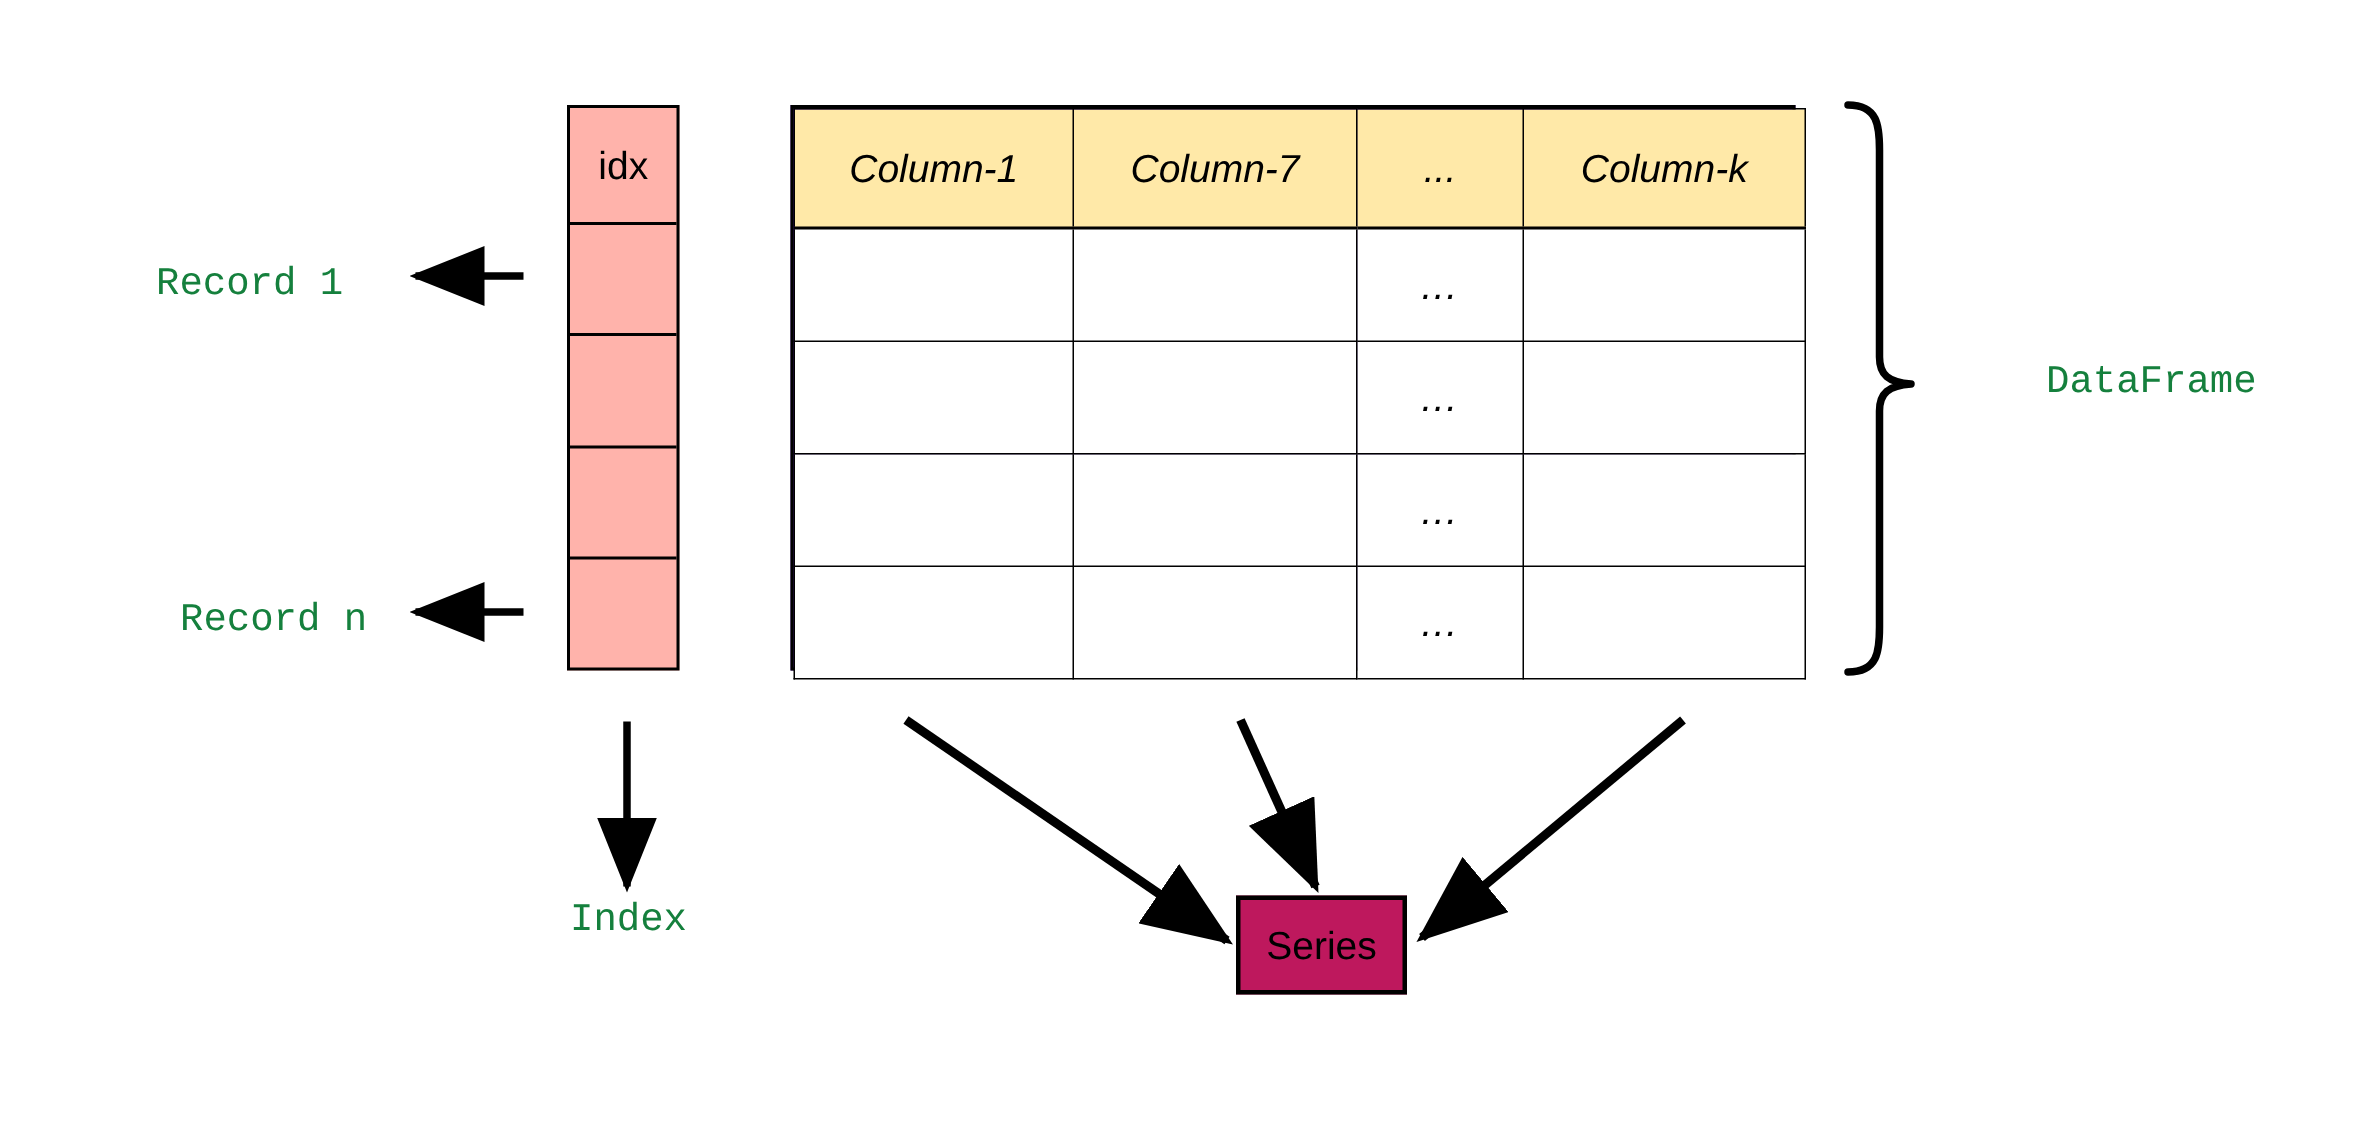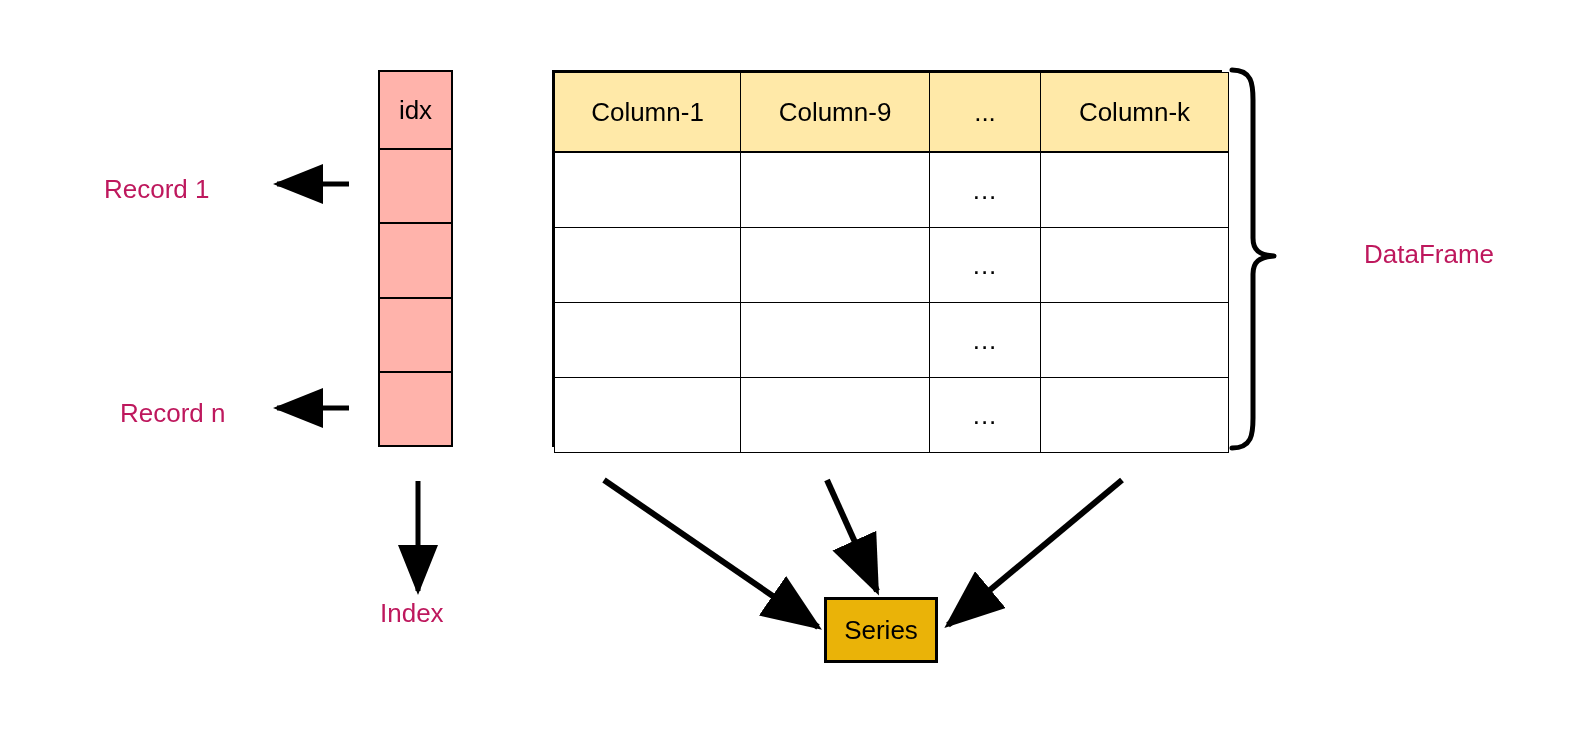--- a/index.html
+++ b/index.html
@@ -51,28 +51,29 @@
     font-size: 26px;
     line-height: 1;
   }
   .idx-cell:last-child { border-bottom: none; }
   .idx-cell.h { flex: 0 0 78px; }
   .idx-cell.b { flex: 1 1 auto; }
 
   
   .df-table {
     position: absolute;
-    left: 552px;
+    left: 527px;
     top: 70px;
     width: 670px;
     height: 377px;
     box-sizing: border-box;
     border: 2px solid #000000;
     border-collapse: collapse;
     background: #4c1d95;
+    font-style: italic;
   }
   .df-table table {
     width: 100%;
     height: 100%;
     border-collapse: collapse;
     table-layout: fixed;
   }
   .df-table th, .df-table td {
     border: 1px solid #000000;
     margin: 0;
@@ -97,37 +98,38 @@
   .col-dots { width: 110px; }
   .col-k { width: 187px; }
   .dots-cell { font-size: 26px; letter-spacing: 1px; }
 
   
   .lbl {
     position: absolute;
     font-size: 26px;
     line-height: 1;
     white-space: nowrap;
-    color: #be185d;
+    color: #15803d;
+    font-family: Liberation Mono, monospace;
   }
   #record-1-label { left: 104px; top: 176px; }
   #record-n-label { left: 120px; top: 400px; }
   #index-label    { left: 380px; top: 600px; }
   #dataframe-label{ left: 1364px; top: 241px; }
 
   
   .series-box {
     position: absolute;
     left: 824px;
     top: 597px;
     width: 114px;
     height: 66px;
     box-sizing: border-box;
     border: 3px solid #000000;
-    background: #eab308;
+    background: #be185d;
     display: flex;
     align-items: center;
     justify-content: center;
     font-size: 26px;
     line-height: 1;
     z-index: 5;
   }
 </style>
 </head>
 <body>
@@ -140,21 +142,21 @@
     <div class="idx-cell b"></div>
     <div class="idx-cell b"></div>
     <div class="idx-cell b"></div>
   </div>
 
   <div class="df-table">
     <table>
       <thead>
         <tr>
           <th class="col-1">Column-1</th>
-          <th class="col-2">Column-9</th>
+          <th class="col-2">Column-7</th>
           <th class="col-dots">...</th>
           <th class="col-k">Column-k</th>
         </tr>
       </thead>
       <tbody>
         <tr>
           <td></td>
           <td></td>
           <td class="dots-cell">...</td>
           <td></td>

